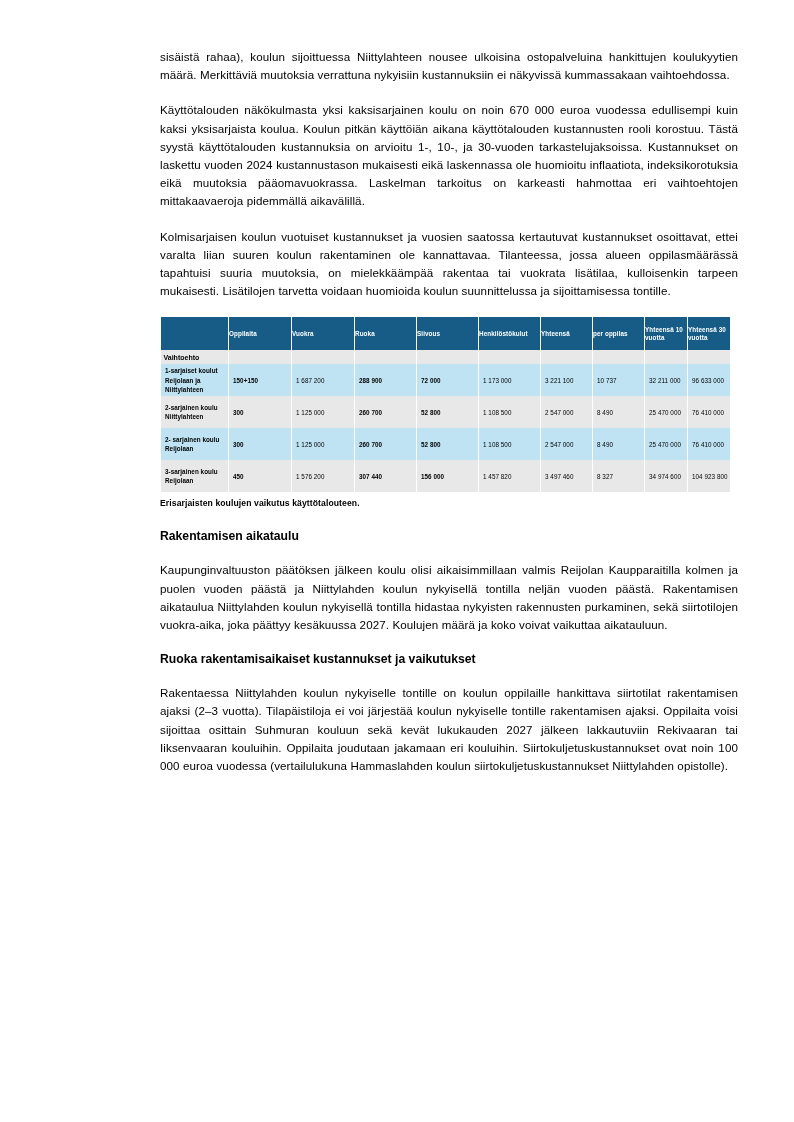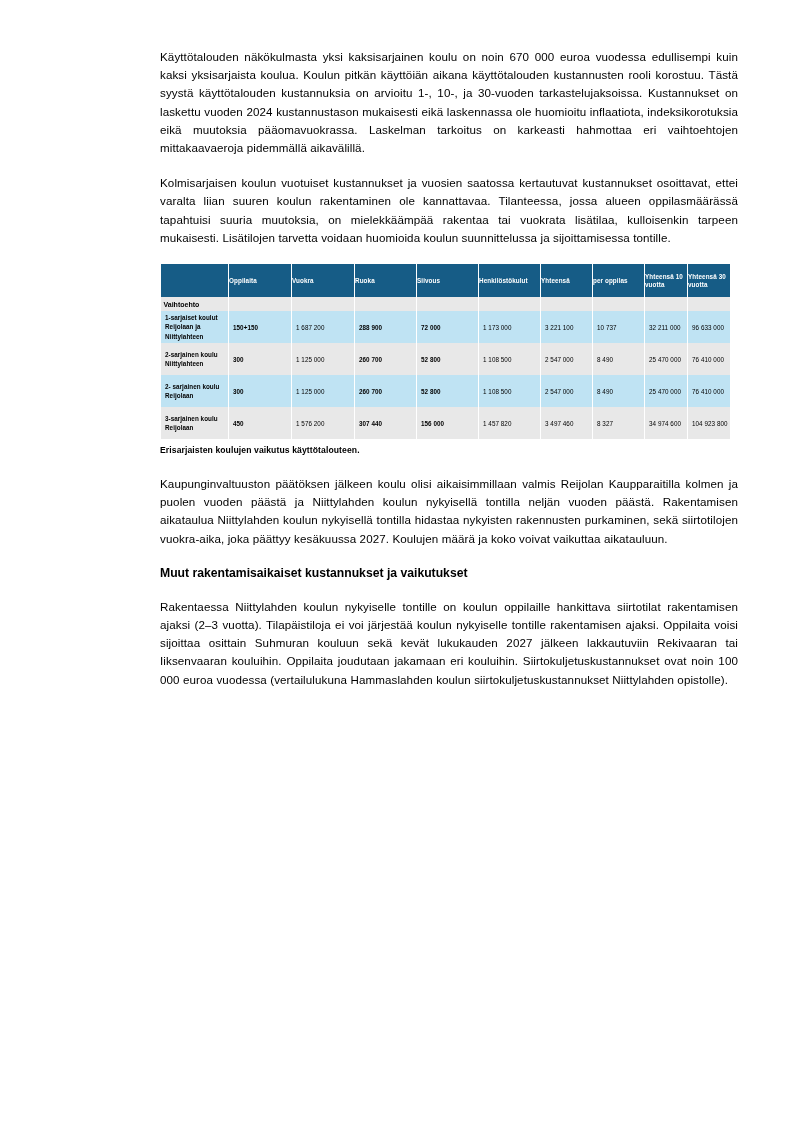--- a/index.html
+++ b/index.html
@@ -116,20 +116,21 @@
     margin: 4px 0 20px 0;
     letter-spacing: 0.1px;
   }
 </style>
 </head>
 <body>
 
 <div class="page">
   <div class="content">
 
+    <p class="body-text">sisäistä rahaa), koulun sijoittuessa Niittylahteen  nousee ulkoisina ostopalveluina hankittujen  koulukyytien  määrä. Merkittäviä  muutoksia verrattuna nykyisiin  kustannuksiin ei näkyvissä kummassakaan vaihtoehdossa.</p>
 
     <p class="body-text">Käyttötalouden näkökulmasta yksi kaksisarjainen koulu  on noin 670 000 euroa vuodessa edullisempi kuin kaksi yksisarjaista koulua. Koulun pitkän  käyttöiän aikana käyttötalouden  kustannusten rooli korostuu. Tästä syystä käyttötalouden  kustannuksia on arvioitu 1-, 10-, ja 30-vuoden tarkastelujaksoissa. Kustannukset on laskettu vuoden 2024 kustannustason mukaisesti eikä laskennassa ole huomioitu inflaatiota, indeksikorotuksia eikä muutoksia pääomavuokrassa. Laskelman tarkoitus on karkeasti hahmottaa eri vaihtoehtojen  mittakaavaeroja pidemmällä aikavälillä.</p>
 
     <p class="body-text">Kolmisarjaisen koulun vuotuiset kustannukset ja vuosien saatossa kertautuvat kustannukset osoittavat, ettei varalta liian suuren koulun rakentaminen ole kannattavaa. Tilanteessa, jossa alueen oppilasmäärässä tapahtuisi suuria muutoksia, on mielekkäämpää rakentaa tai vuokrata lisätilaa, kulloisenkin tarpeen mukaisesti. Lisätilojen tarvetta voidaan huomioida koulun suunnittelussa ja sijoittamisessa tontille.</p>
 
     <div class="table-wrap">
       <table class="cost-table">
         <colgroup>
           <col style="width:68px">
           <col style="width:63px">
@@ -220,20 +221,21 @@
             <td>8 327</td>
             <td>34 974 600</td>
             <td>104 923 800</td>
           </tr>
         </tbody>
       </table>
     </div>
 
     <div class="caption">Erisarjaisten koulujen vaikutus käyttötalouteen.</div>
 
+    <h3 class="section-heading">Rakentamisen aikataulu</h3>
     <p class="body-text">Kaupunginvaltuuston päätöksen jälkeen koulu olisi aikaisimmillaan valmis Reijolan Kaupparaitilla kolmen ja puolen vuoden päästä ja Niittylahden koulun nykyisellä tontilla neljän vuoden päästä. Rakentamisen aikataulua Niittylahden  koulun nykyisellä tontilla hidastaa nykyisten rakennusten purkaminen, sekä siirtotilojen vuokra-aika, joka päättyy kesäkuussa 2027. Koulujen määrä ja koko voivat  vaikuttaa aikatauluun.</p>
 
-    <h3 class="section-heading heading-spaced">Muut rakentamisaikaiset kustannukset ja vaikutukset</h3>
+    <h3 class="section-heading heading-spaced">Ruoka rakentamisaikaiset kustannukset ja vaikutukset</h3>
     <p class="body-text">Rakentaessa Niittylahden  koulun nykyiselle tontille on koulun oppilaille  hankittava siirtotilat rakentamisen ajaksi (2–3 vuotta). Tilapäistiloja ei voi järjestää koulun nykyiselle tontille rakentamisen ajaksi. Oppilaita voisi sijoittaa osittain Suhmuran kouluun  sekä kevät lukukauden 2027 jälkeen  lakkautuviin  Rekivaaran tai Iiksenvaaran kouluihin. Oppilaita joudutaan  jakamaan eri kouluihin. Siirtokuljetuskustannukset ovat noin 100 000 euroa vuodessa (vertailulukuna  Hammaslahden koulun siirtokuljetuskustannukset Niittylahden  opistolle).</p>
 
 
   </div>
 </div>
 
 </body></html>

